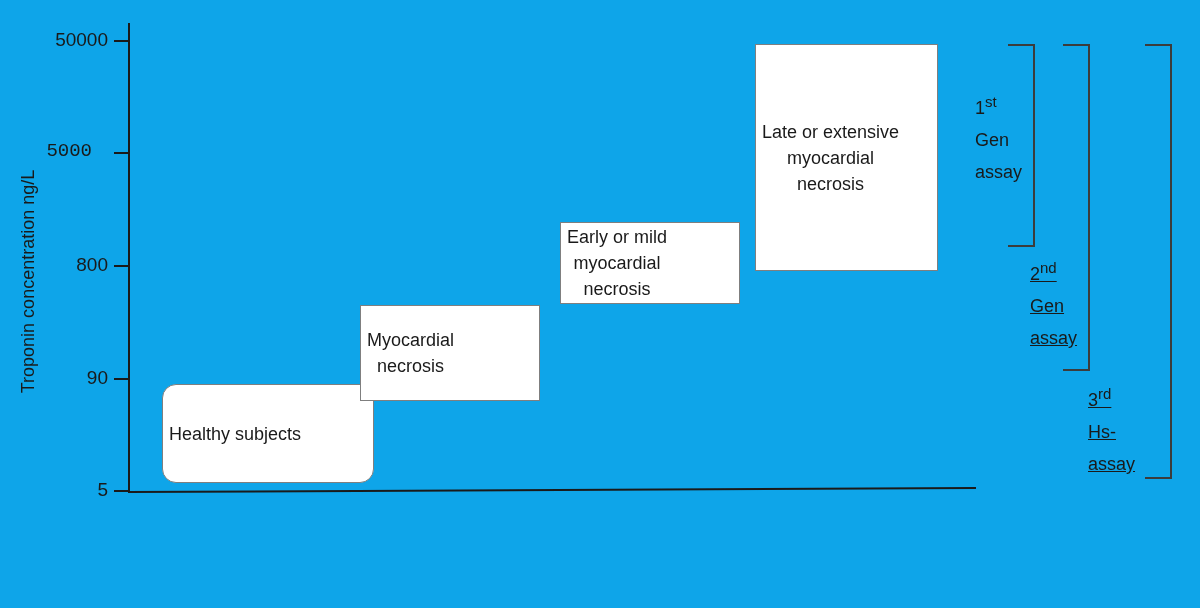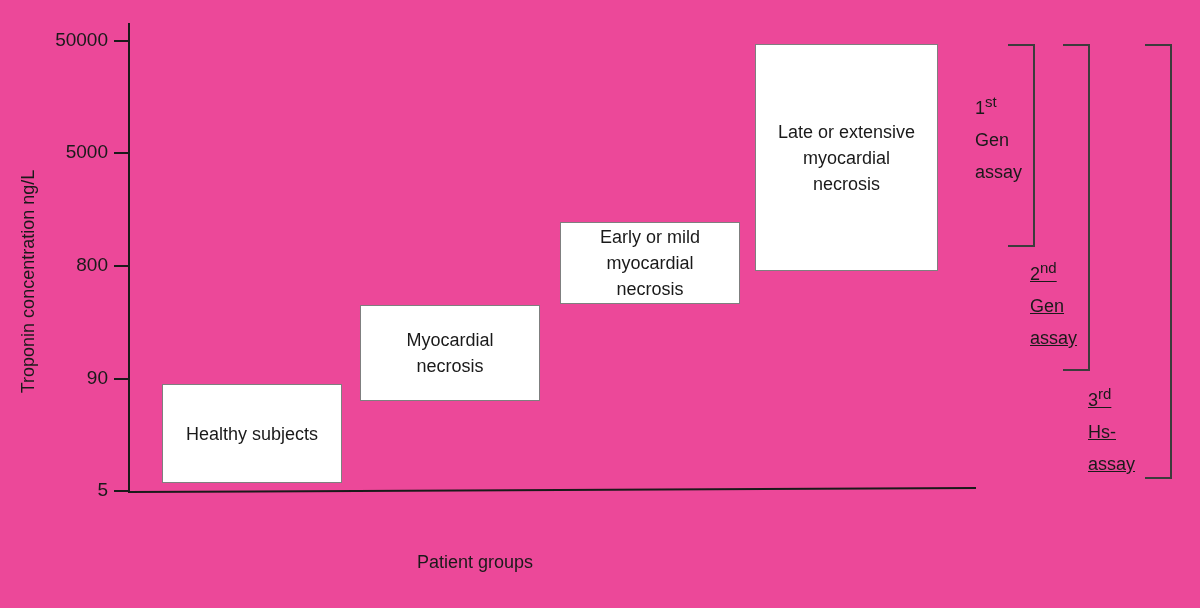--- a/index.html
+++ b/index.html
@@ -8,21 +8,21 @@
     background: #ffffff;
   }
   body {
     font-family: "Liberation Sans", sans-serif;
     color: #000000;
   }
   #stage {
     position: relative;
     width: 1200px;
     height: 608px;
-    background: #ec4899;
+    background: #0ea5e9;
     overflow: hidden;
   }
   
   .axis-v {
     position: absolute;
     background: #1a1a1a;
   }
   .axis-h {
     position: absolute;
     background: #1a1a1a;
@@ -57,21 +57,21 @@
     text-align: center;
   }
   
   .group-box {
     position: absolute;
     box-sizing: border-box;
     border: 1px solid #7f7f7f;
     background: #ffffff;
     display: flex;
     align-items: center;
-    justify-content: center;
+    justify-content: flex-start;
     text-align: center;
     font-size: 18px;
     line-height: 26px;
     color: #1a1a1a;
     padding: 2px 6px;
   }
   .group-box span { display: block; }
   
   .bracket {
     position: absolute;
@@ -112,32 +112,31 @@
 
   <div class="axis-v" style="left:128px; top:23px; width:2px; height:469px;"></div>
 
   <div class="tick" style="left:114px; top:40px; width:14px;"></div>
   <div class="tick" style="left:114px; top:152px; width:14px;"></div>
   <div class="tick" style="left:114px; top:265px; width:14px;"></div>
   <div class="tick" style="left:114px; top:378px; width:14px;"></div>
   <div class="tick" style="left:114px; top:490px; width:14px;"></div>
 
   <div class="tick-label" style="left:20px; top:30px; width:88px;">50000</div>
-  <div class="tick-label" style="left:20px; top:142px; width:88px;">5000</div>
+  <div class="tick-label" style="left:4px; top:142px; width:88px;font-family:Liberation Mono, monospace;">5000</div>
   <div class="tick-label" style="left:20px; top:255px; width:88px;">800</div>
   <div class="tick-label" style="left:20px; top:368px; width:88px;">90</div>
   <div class="tick-label" style="left:20px; top:480px; width:88px;">5</div>
 
   <div class="axis-title-y" style="left:-103px; top:271px; width:262px; text-align:center;">Troponin concentration ng/L</div>
 
   <div class="axis-h" style="left:128px; top:491px; width:848px; height:2px; transform: rotate(-0.27deg);"></div>
 
-  <div class="axis-title-x" style="left:375px; top:552px; width:200px;">Patient groups</div>
 
-  <div class="group-box" style="left:162px; top:384px; width:180px; height:99px;">
+  <div class="group-box" style="left:162px; top:384px; width:212px; height:99px;border-radius:14px;">
     <div>
       <span>Healthy subjects</span>
     </div>
   </div>
 
   <div class="group-box" style="left:360px; top:305px; width:180px; height:96px;">
     <div>
       <span>Myocardial</span>
       <span>necrosis</span>
     </div>

